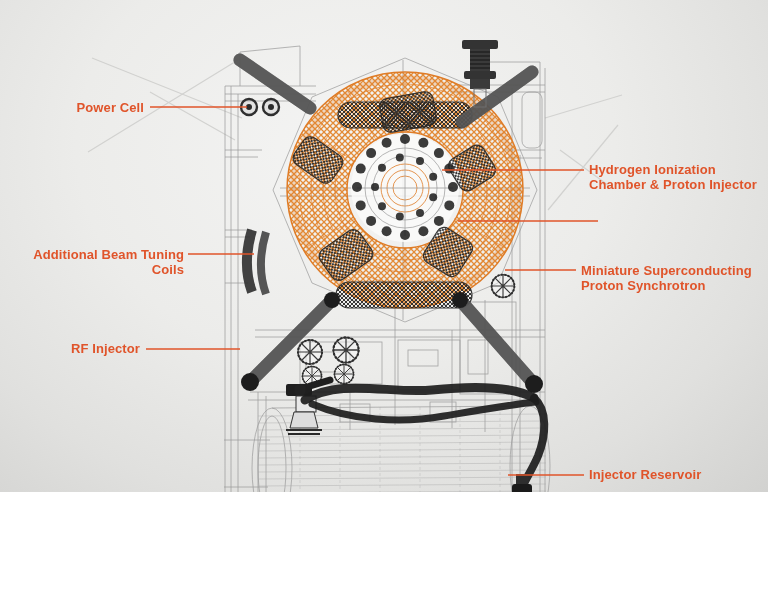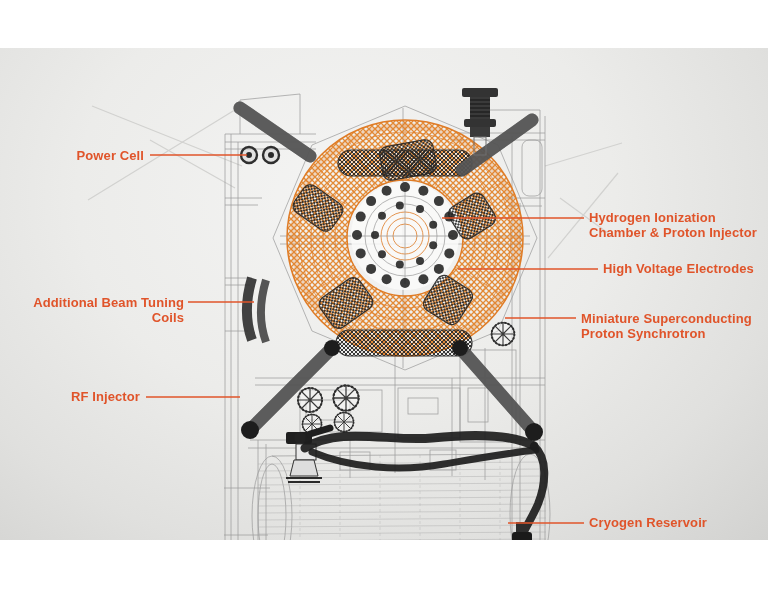--- a/index.html
+++ b/index.html
@@ -2,21 +2,20 @@
 <html><head>
 <meta charset="utf-8">
 <style>
   html,body{margin:0;padding:0;}
   .stage{
     position:relative;
     width:768px;height:492px;
     overflow:hidden;
     background:radial-gradient(ellipse at 45% 30%, #f4f4f3 0%, #ececea 45%, #e0e0de 75%, #d2d2d0 100%);
     font-family:"Liberation Sans", sans-serif;
-    margin-top:48px;
   }
   .machine{position:absolute;left:0;top:0;}
   .label{
     position:absolute;
     font-weight:700;
     font-size:13px;
     line-height:15px;
     color:#e0542a;
     letter-spacing:.1px;
   }
@@ -238,23 +237,22 @@
       <path class="leader" d="M505,270 L576,270"></path>
       <path class="leader" d="M146,349 L240,349"></path>
       <path class="leader" d="M508,475 L584,475"></path>
     </g>
   </svg>
 
   <div class="label left" style="left:24px;top:100px;width:120px">Power Cell</div>
 
   <div class="label right" style="left:589px;top:162px;width:182px">Hydrogen Ionization Chamber &amp; Proton Injector</div>
 
-  <div class="label right" style="left:603px;top:213px;width:160px">High Voltage Electrodes</div>
 
   <div class="label right" style="left:581px;top:263px;width:172px">Miniature Superconducting Proton Synchrotron</div>
 
   <div class="label left" style="left:12px;top:247px;width:172px">Additional Beam Tuning Coils</div>
 
   <div class="label left" style="left:20px;top:341px;width:120px">RF Injector</div>
 
-  <div class="label right" style="left:589px;top:467px;width:160px">Cryogen Reservoir</div>
+  <div class="label right" style="left:589px;top:467px;width:160px">Injector Reservoir</div>
 
 </div>
 
 </body></html>

